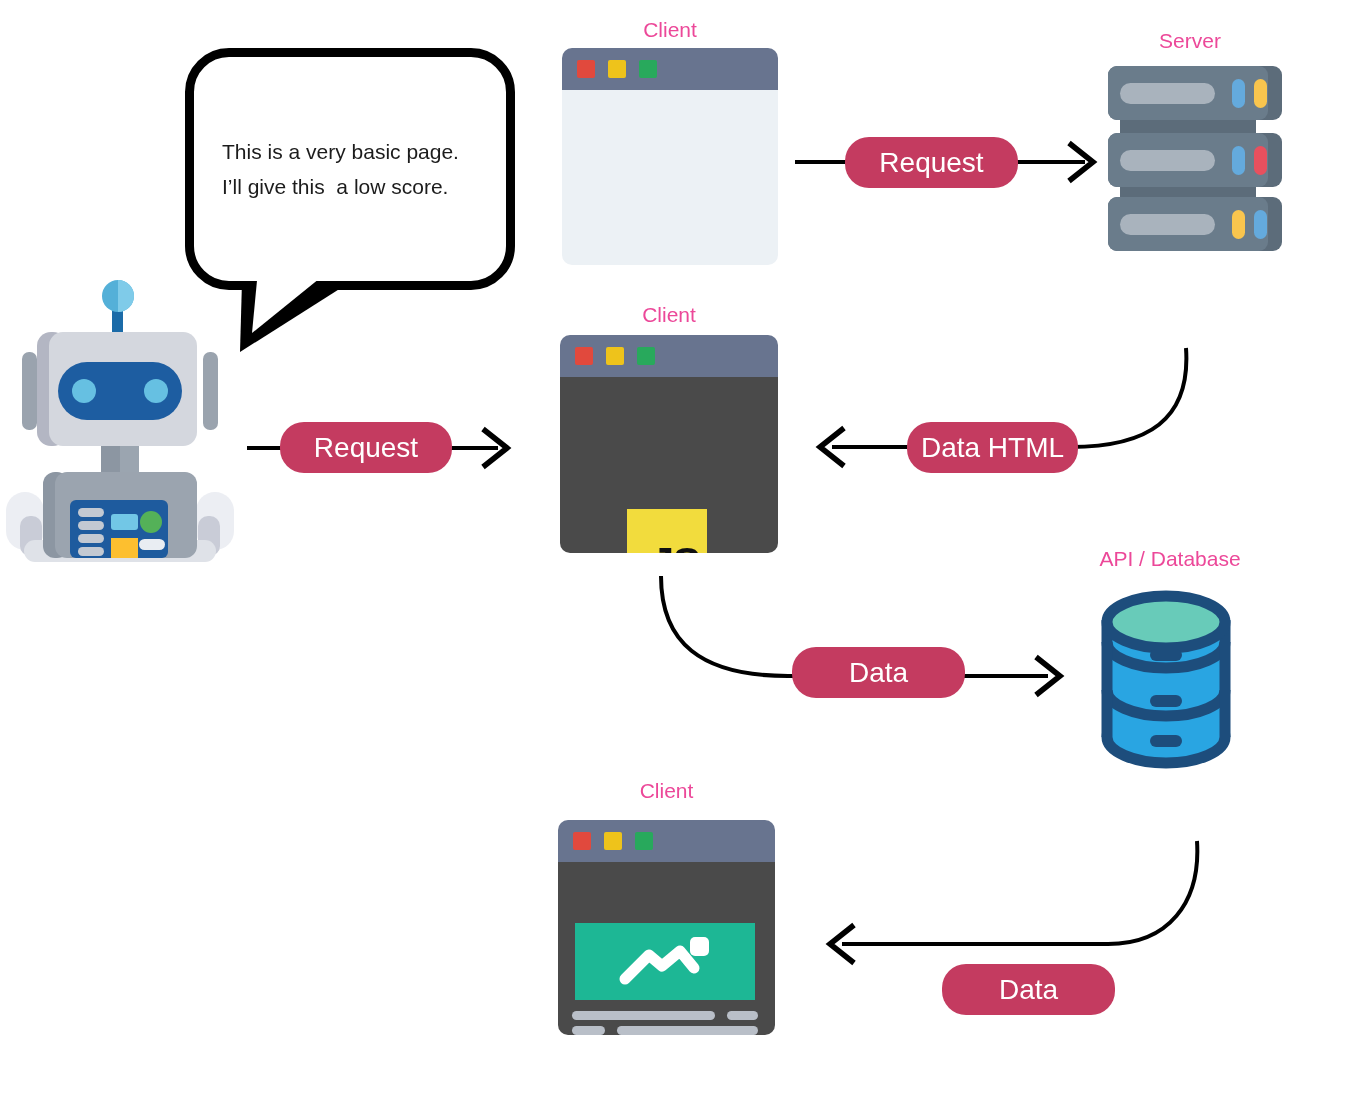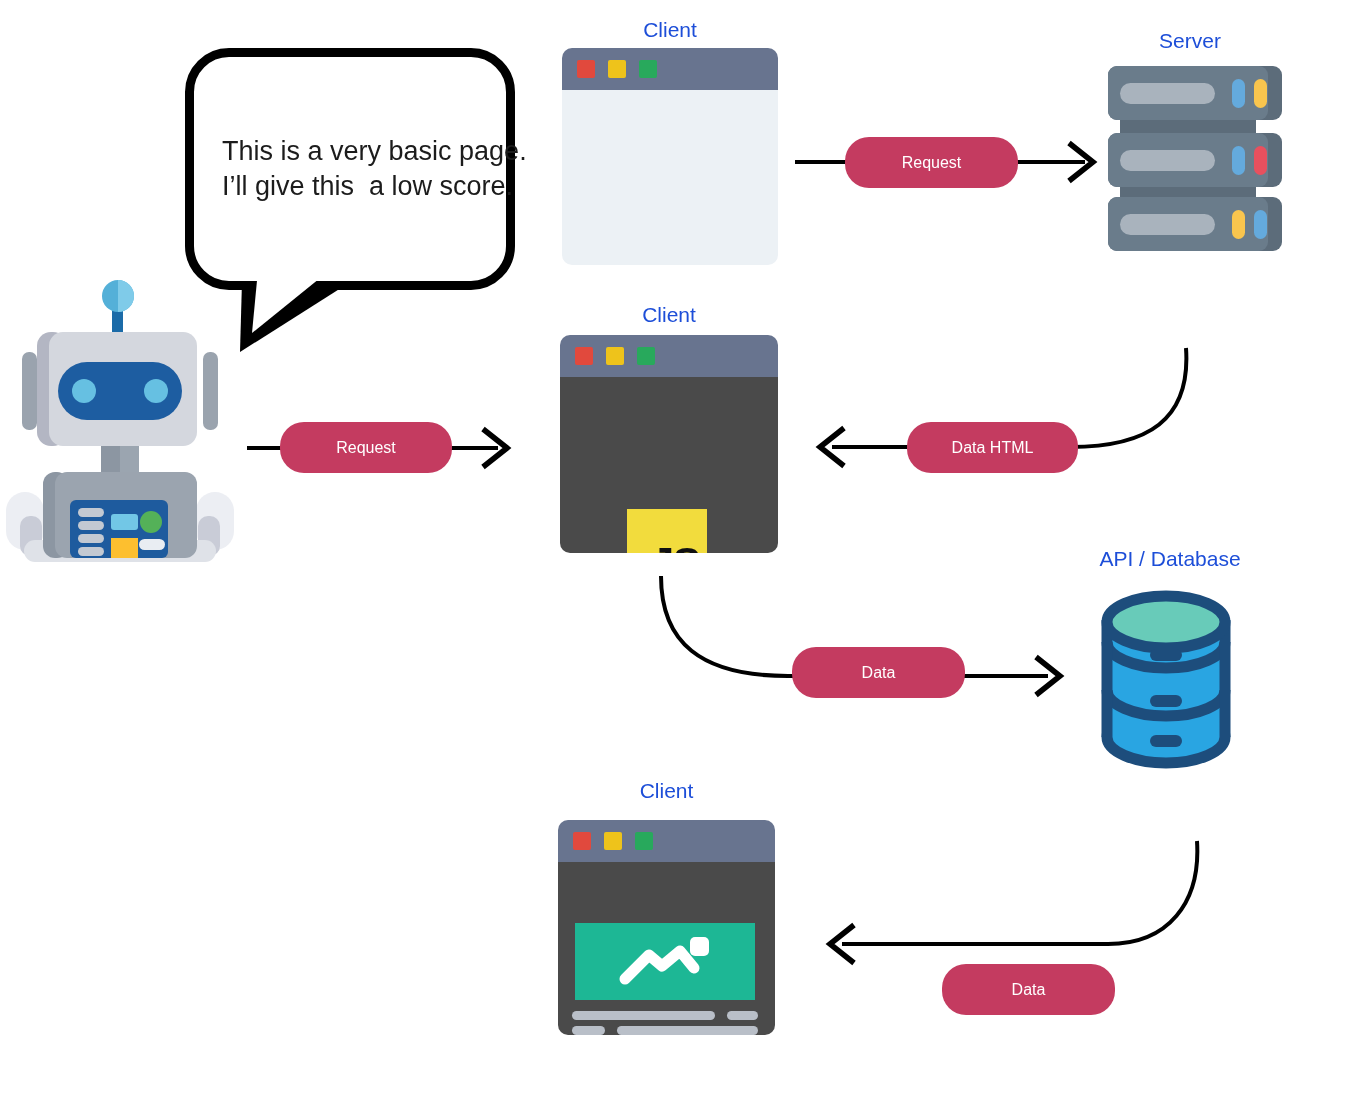--- a/index.html
+++ b/index.html
@@ -12,30 +12,30 @@
   
   .window{position:absolute;border-radius:10px;overflow:hidden;z-index:1;}
   .titlebar{height:42px;background:#68748f;display:flex;align-items:center;gap:13px;padding-left:15px;}
   .tb{width:18px;height:18px;border-radius:2px;}
   .tb.red{background:#e1493d;} .tb.yellow{background:#eec31b;} .tb.green{background:#28a95c;}
   .win-body{position:relative;width:100%;}
   .light .win-body{background:#ecf1f5;}
   .dark .win-body{background:#4a4a4a;}
 
   
-  .node-label{position:absolute;color:#1d4ed8;font-size:21px;text-align:center;z-index:1;}
+  .node-label{position:absolute;color:#ec4899;font-size:21px;text-align:center;z-index:1;}
 
   
   .pill{position:absolute;height:51px;background:#c43b60;border-radius:24px;color:#fff;
-        display:flex;align-items:center;justify-content:center;font-size:16px;z-index:2;}
+        display:flex;align-items:center;justify-content:center;font-size:28px;z-index:2;}
 
   
   .bubble{position:absolute;left:185px;top:48px;width:330px;height:242px;background:#fff;
           border:9px solid #000;border-radius:44px;box-sizing:border-box;z-index:2;}
-  .bubble-text{position:absolute;left:28px;top:77px;font-size:27px;line-height:35px;color:#1c1c1c;}
+  .bubble-text{position:absolute;left:28px;top:77px;font-size:21px;line-height:35px;color:#1c1c1c;}
   .bubble-line{white-space:pre;}
   #tail-layer{position:absolute;left:0;top:0;z-index:3;pointer-events:none;}
 
   
   .jsbox{position:absolute;left:67px;top:132px;width:80px;height:80px;background:#f2dc3d;
          display:flex;align-items:flex-end;justify-content:flex-end;box-sizing:border-box;
          padding:0 7px 2px 0;font-weight:bold;font-size:42px;color:#101010;letter-spacing:-1px;}
 
   
   .img-ph{position:absolute;left:17px;top:61px;width:180px;height:77px;background:#1db795;}

